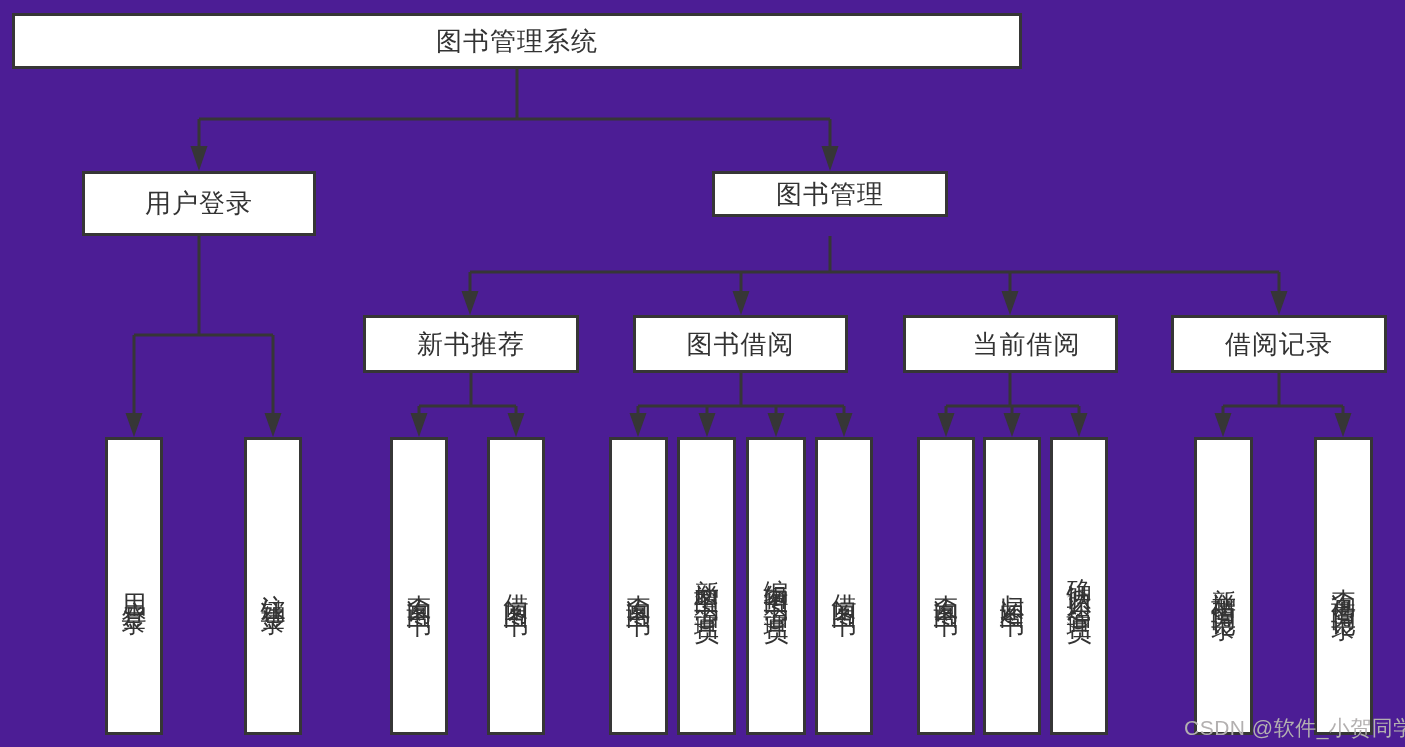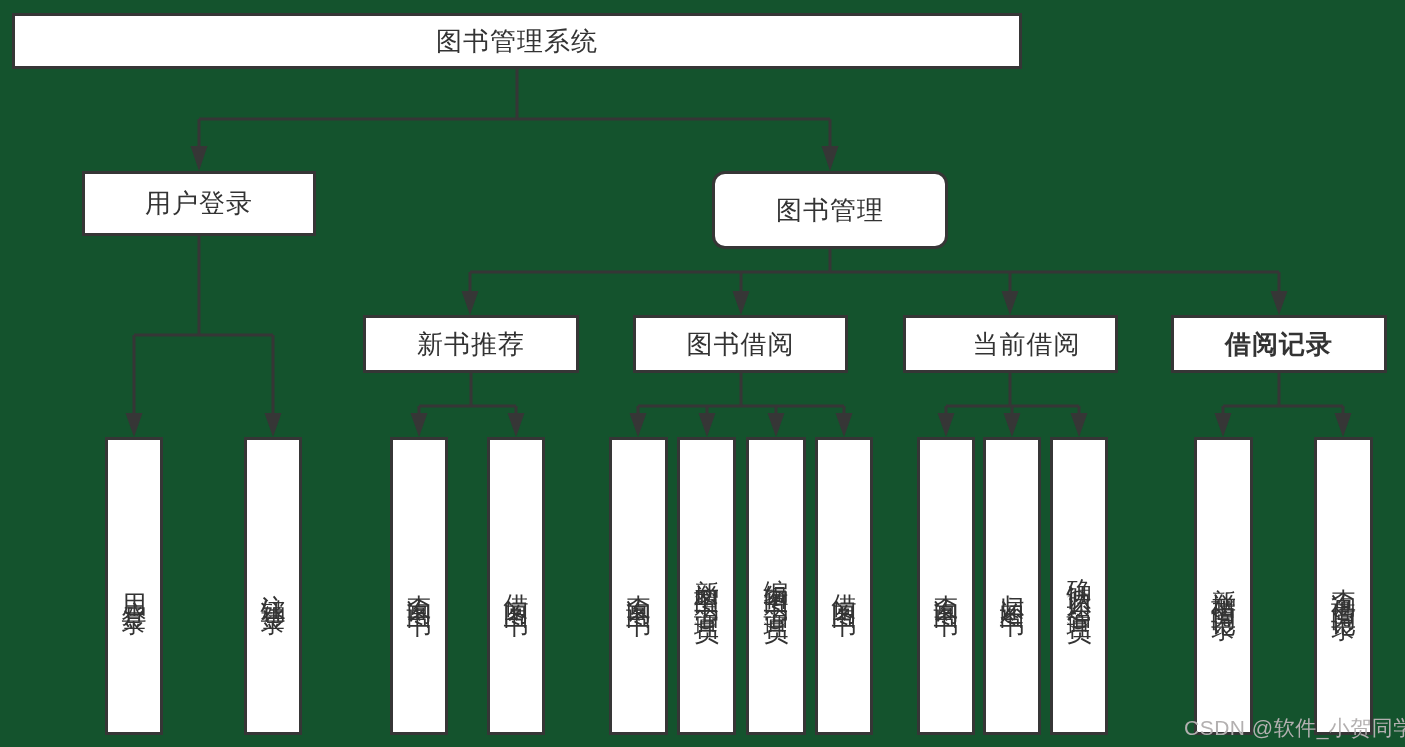--- a/index.html
+++ b/index.html
@@ -1,19 +1,19 @@
 <!DOCTYPE html>
 <html><head>
 <meta charset="utf-8">
 <style>
   html,body{margin:0;padding:0;background:#ffffff;}
   #stage{
     position:relative;
     width:1405px;height:747px;
-    background:#14532d;
+    background:#4c1d95;
     font-family:"Liberation Sans","DejaVu Sans",sans-serif;
     overflow:hidden;
   }
   #wires{position:absolute;left:0;top:0;z-index:1;}
   .node{
     position:absolute;box-sizing:border-box;
     background:#ffffff;border:3px solid #363636;
     display:flex;align-items:center;justify-content:center;
     color:#333333;font-size:26px;letter-spacing:1px;
     z-index:2;
@@ -73,26 +73,26 @@
       <polygon points="1003.5,413 1020.5,413 1012,437"></polygon>
       <polygon points="1070.5,413 1087.5,413 1079,437"></polygon>
       <polygon points="1214.5,413 1231.5,413 1223,437"></polygon>
       <polygon points="1334.5,413 1351.5,413 1343,437"></polygon>
     </g>
   </svg>
 
   <div class="node" style="left:12px;top:13px;width:1010px;height:56px;">图书管理系统</div>
 
   <div class="node" style="left:82px;top:171px;width:234px;height:65px;">用户登录</div>
-  <div class="node" style="left:712px;top:171px;width:236px;height:78px;border-radius:13px;">图书管理</div>
+  <div class="node" style="left:712px;top:171px;width:236px;height:46px;">图书管理</div>
 
   <div class="node" style="left:633px;top:315px;width:215px;height:58px;">图书借阅</div>
   <div class="node" style="left:363px;top:315px;width:216px;height:58px;">新书推荐</div>
   <div class="node" style="left:903px;top:315px;width:215px;height:58px;padding-left:32px;">当前借阅</div>
-  <div class="node" style="left:1171px;top:315px;width:216px;height:58px;font-weight:bold;">借阅记录</div>
+  <div class="node" style="left:1171px;top:315px;width:216px;height:58px;">借阅记录</div>
 
   <div class="node vnode" style="left:105px;top:437px;width:58px;height:298px;">
     <span class="vtext">用户登录</span>
   </div>
   <div class="node vnode" style="left:244px;top:437px;width:58px;height:298px;">
     <span class="vtext">注销登录</span>
   </div>
 
   <div class="node vnode" style="left:390px;top:437px;width:58px;height:298px;">
     <span class="vtext">查询图书</span>

